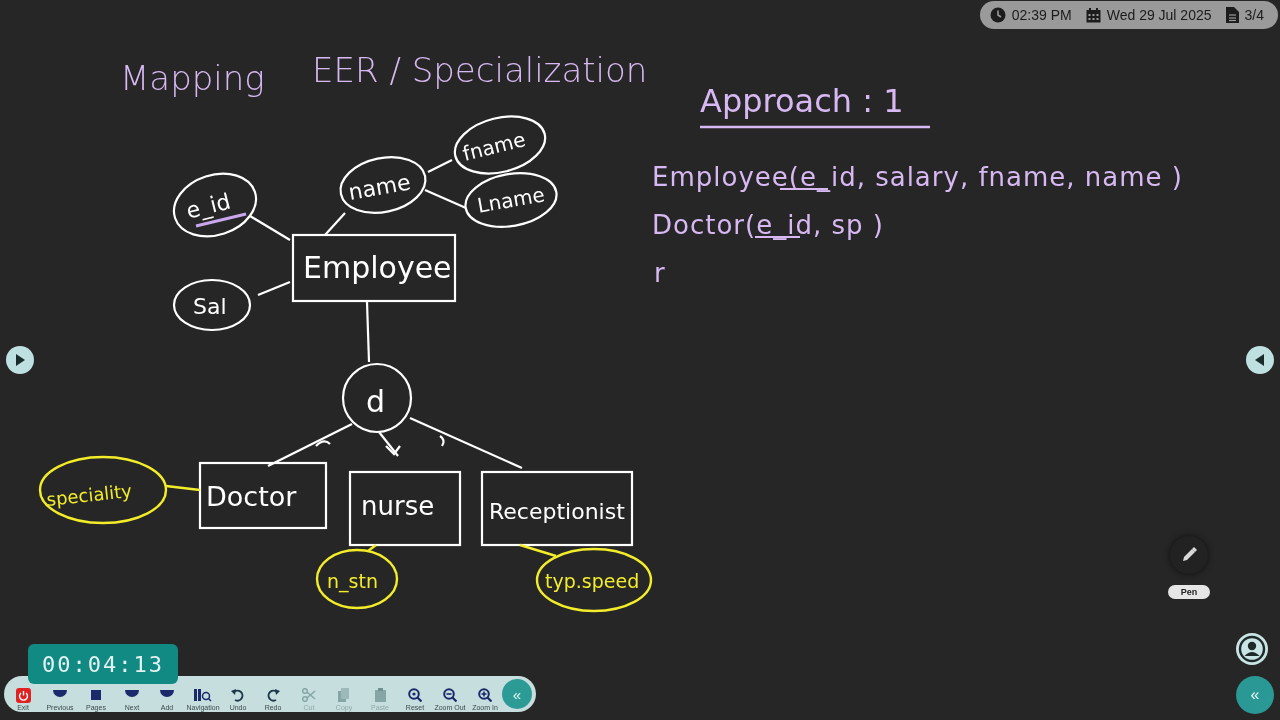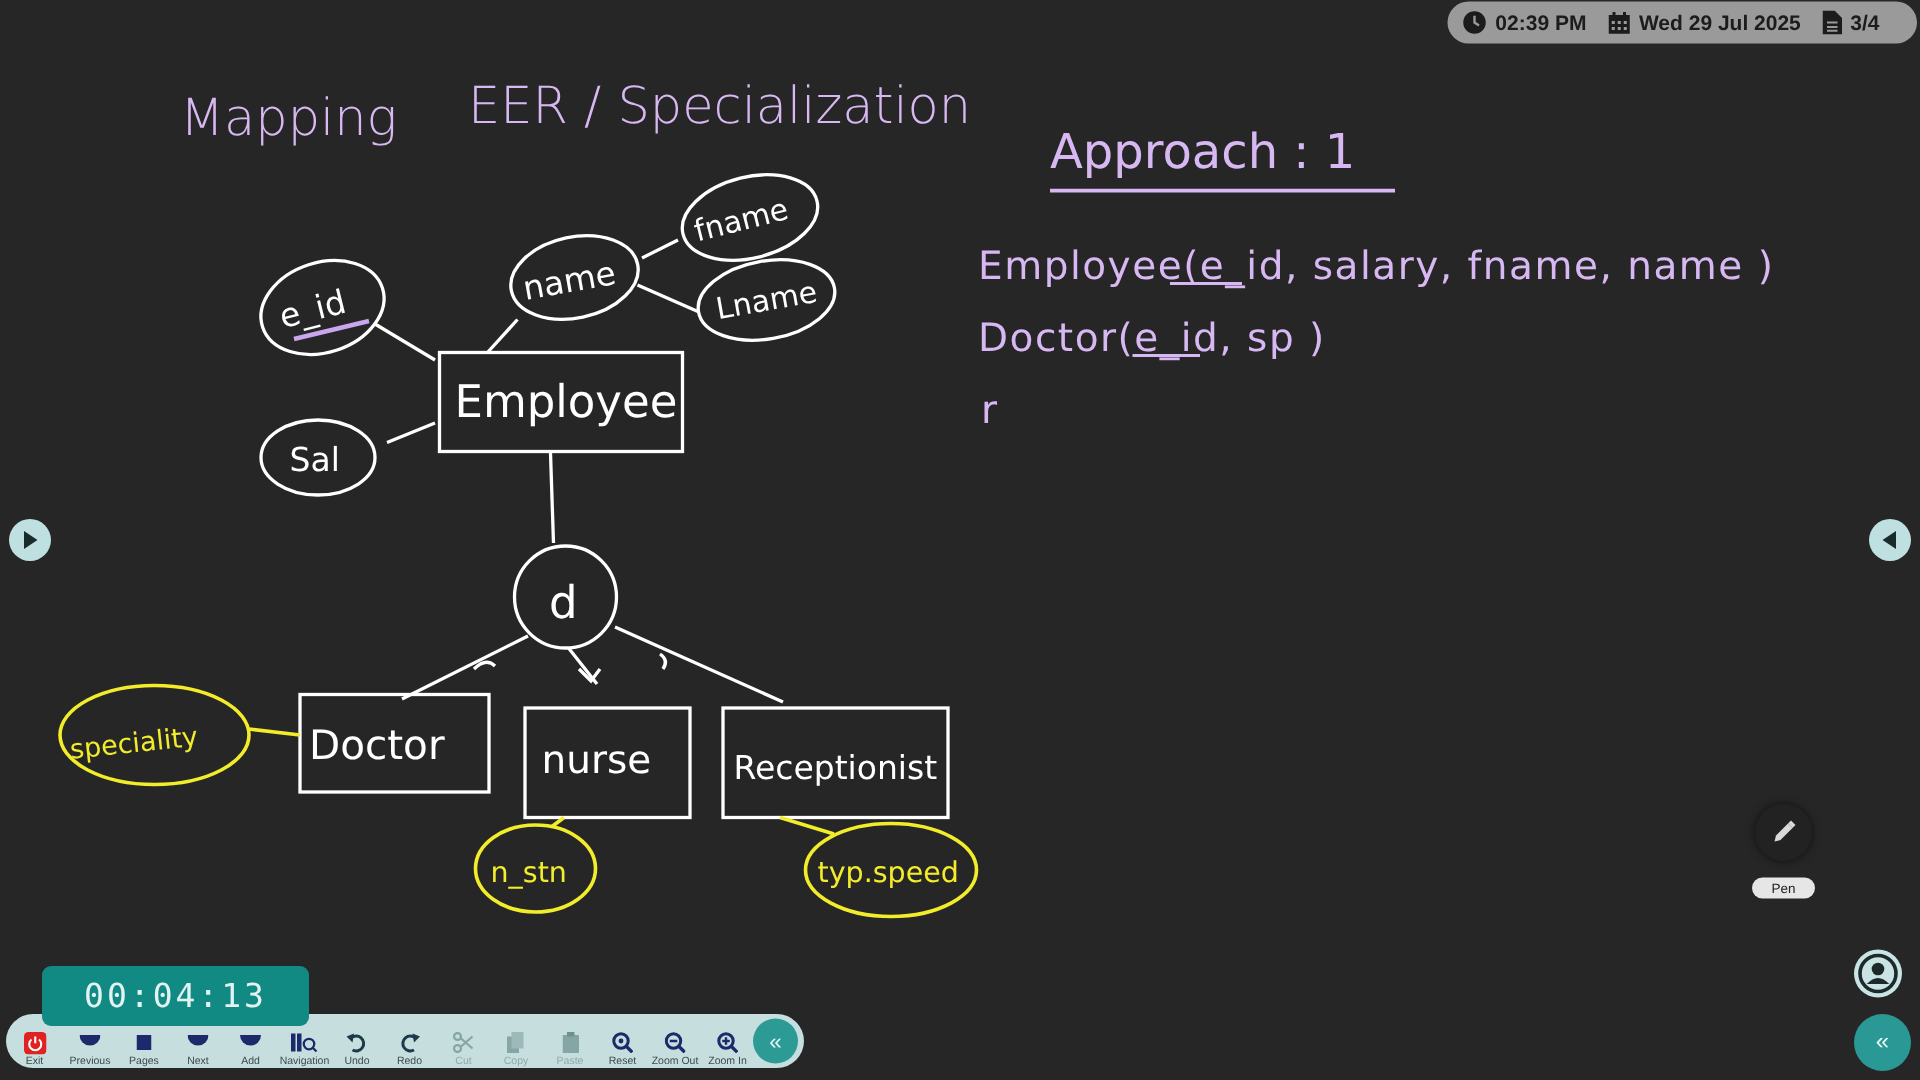--- a/index.html
+++ b/index.html
@@ -1,34 +1,34 @@
 <!DOCTYPE html>
 <html><head>
 <meta charset="utf-8">
 <style>
   html,body{margin:0;padding:0;}
   body{width:1280px;height:720px;background:#262626;position:relative;overflow:hidden;font-family:"Liberation Sans","DejaVu Sans",sans-serif;}
   #board{position:absolute;left:0;top:0;width:1280px;height:720px;}
   
-  .status{position:absolute;right:2px;top:1px;height:28px;background:#9a9a9a;border-radius:14px;display:flex;align-items:center;padding:0 10px;gap:6px;color:#1c1c1c;font-size:14px;font-weight:bold;}
+  .status{position:absolute;right:2px;top:1px;height:28px;background:#9a9a9a;border-radius:14px;display:flex;align-items:center;padding:0 10px;gap:6px;color:#1c1c1c;font-size:14px;}
   .status .seg{display:flex;align-items:center;gap:6px;margin-right:8px;}
-  .status .seg:last-child{margin-right:15px;}
+  .status .seg:last-child{margin-right:4px;}
   .ico{display:inline-flex;align-items:center;justify-content:center;}
   
   .side{position:absolute;width:28px;height:28px;border-radius:50%;background:#bfe0e0;display:flex;align-items:center;justify-content:center;}
   
-  .timer{position:absolute;left:28px;top:644px;width:178px;height:40px;background:#128a84;border-radius:6px 6px 6px 6px;color:#e3f3f2;font-family:"DejaVu Sans Mono",monospace;font-size:22px;letter-spacing:2px;display:flex;align-items:center;justify-content:center;z-index:3;}
+  .timer{position:absolute;left:28px;top:644px;width:150px;height:40px;background:#128a84;border-radius:6px 6px 6px 6px;color:#e3f3f2;font-family:"DejaVu Sans Mono",monospace;font-size:22px;letter-spacing:2px;display:flex;align-items:center;justify-content:center;z-index:3;}
   
   .toolbar{position:absolute;left:4px;top:676px;width:532px;height:36px;background:#c6dede;border-radius:18px;display:flex;align-items:center;z-index:2;}
   .tb{display:flex;flex-direction:column;align-items:center;justify-content:flex-end;height:34px;font-size:7px;color:#3d4b4b;}
   .tb .ic{height:18px;display:flex;align-items:center;justify-content:center;}
   .tb.dis{color:#8fa9a9;}
   .collapse{position:absolute;right:4px;top:3px;width:30px;height:30px;border-radius:50%;background:#2c9a95;color:#e8fbfa;font-size:15px;display:flex;align-items:center;justify-content:center;}
   .pen-btn{position:absolute;left:1170px;top:536px;width:38px;height:38px;border-radius:50%;background:#222;box-shadow:0 0 6px rgba(0,0,0,.6);display:flex;align-items:center;justify-content:center;}
-  .pen-label{position:absolute;left:1168px;top:585px;width:42px;height:14px;border-radius:7px;background:#e6e6e6;color:#222;font-size:9px;display:flex;align-items:center;justify-content:center;}
+  .pen-label{position:absolute;left:1168px;top:585px;width:42px;height:14px;border-radius:7px;background:#e6e6e6;color:#222;font-size:9px;display:flex;align-items:center;justify-content:center;font-weight:bold;}
   .profile{position:absolute;left:1236px;top:633px;width:32px;height:32px;border-radius:50%;background:#c9e4e4;display:flex;align-items:center;justify-content:center;}
   .fab{position:absolute;left:1236px;top:676px;width:38px;height:38px;border-radius:50%;background:#2a9894;color:#e8fbfa;font-size:16px;display:flex;align-items:center;justify-content:center;}
 </style>
 </head>
 <body>
 
 <svg id="board" viewBox="0 0 1280 720" xmlns="http://www.w3.org/2000/svg">
   <g font-family="DejaVu Sans, sans-serif">
 
     <text x="120" y="90" fill="#d7b8f2" font-size="34" font-weight="300">Mapping</text>

